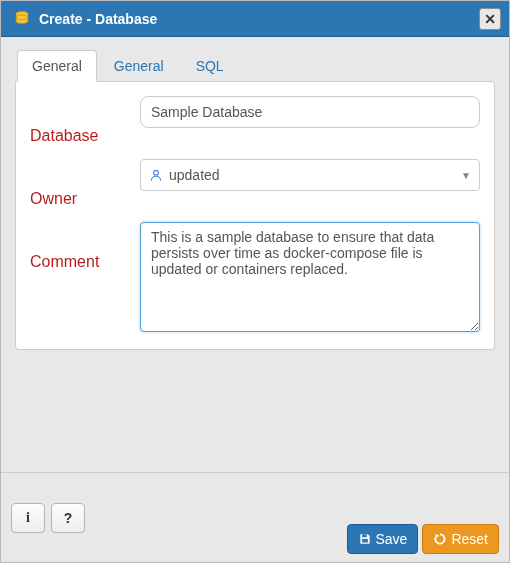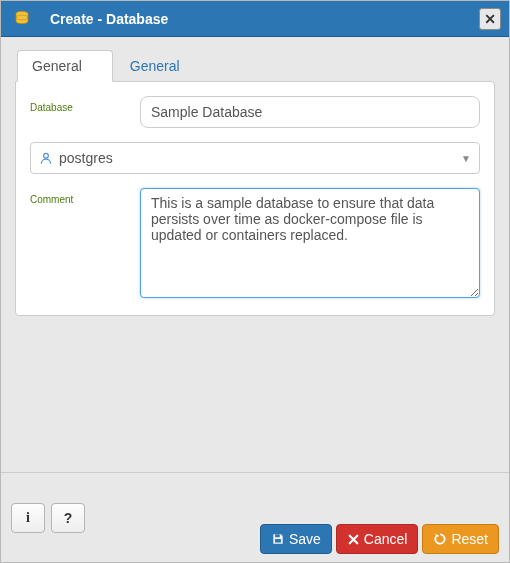--- a/index.html
+++ b/index.html
@@ -21,21 +21,20 @@
   flex-direction: column;
 }
 .titlebar {
   background: #2c76b4;
   color: #fff;
   height: 36px;
   display: flex;
   align-items: center;
   padding: 0 8px 0 12px;
   border-bottom: 1px solid #1f5a8d;
-  gap: 11px;
 }
 .titlebar .db-icon {
   width: 18px; height: 18px;
   margin-right: 8px;
 }
 .title-text {
   flex: 1;
   font-weight: bold;
   font-size: 14px;
 }
@@ -57,21 +56,21 @@
   flex-direction: column;
   background: #e8e8e8;
   padding: 12px 14px 0 14px;
 }
 .tabs {
   display: flex;
   gap: 2px;
   padding-left: 2px;
 }
 .tab {
-  padding: 7px 30px 7px 14px;
+  padding: 7px 14px 7px 14px;
   font-size: 14px;
   cursor: pointer;
   color: #2c76b4;
   border: 1px solid transparent;
   border-bottom: none;
   position: relative;
   top: 1px;
 }
 .tab.active {
   background: #fff;
@@ -89,22 +88,23 @@
 }
 .form-row {
   display: flex;
   align-items: flex-start;
   margin-bottom: 14px;
 }
 .form-row:last-child { margin-bottom: 0; }
 .form-label {
   width: 110px;
   padding-top: 6px;
-  color: #4d7c0f;
-  font-size: 10px;
+  color: #b91c1c;
+  font-size: 16px;
+  margin-top: 25px;
 }
 .form-control {
   flex: 1;
 }
 .text-input {
   width: 100%;
   height: 32px;
   padding: 4px 10px;
   border: 1px solid #ccc;
   border-radius: 8px;
@@ -208,39 +208,41 @@
     <span class="title-text">Create - Database</span>
     <div class="close-btn">
       <span>✕</span>
     </div>
   </div>
 
   <div class="content">
     <div class="tabs">
       <div class="tab active">General</div>
       <div class="tab">General</div>
+      <div class="tab">SQL</div>
     </div>
 
     <div class="panel">
       <div class="form-row">
         <div class="form-label">Database</div>
         <div class="form-control">
           <input type="text" class="text-input" value="Sample Database" style="">
         </div>
       </div>
       <div class="form-row">
+        <div class="form-label">Owner</div>
         <div class="form-control">
           <div class="select-wrap">
             <span class="user-icon">
               <svg viewBox="0 0 24 24" width="14" height="14">
                 <circle cx="12" cy="8" r="4" fill="none" stroke="#4a90d9" stroke-width="2"></circle>
                 <path d="M4 22 c0-5 4-8 8-8 s8 3 8 8" fill="none" stroke="#4a90d9" stroke-width="2"></path>
               </svg>
             </span>
-            <span class="select-value">postgres</span>
+            <span class="select-value">updated</span>
             <span class="select-caret">▼</span>
           </div>
         </div>
       </div>
       <div class="form-row">
         <div class="form-label">Comment</div>
         <div class="form-control">
           <textarea class="textarea" style="">This is a sample database to ensure that data persists over time as docker-compose file is updated or containers replaced.</textarea>
         </div>
       </div>
@@ -260,26 +262,20 @@
     </div>
     <div class="footer-right">
       <button class="btn btn-primary">
         <svg viewBox="0 0 24 24" width="14" height="14">
           <path d="M4 4 h13 l3 3 v13 h-16 z" fill="#fff" opacity="0.95"></path>
           <rect x="7" y="4" width="8" height="5" fill="#2c76b4"></rect>
           <rect x="7" y="12" width="10" height="6" fill="#2c76b4"></rect>
         </svg>
         <span class="btn-label">Save</span>
       </button>
-      <button class="btn btn-danger">
-        <svg viewBox="0 0 24 24" width="13" height="13">
-          <path d="M5 5 L19 19 M19 5 L5 19" stroke="#fff" stroke-width="4" stroke-linecap="round"></path>
-        </svg>
-        <span class="btn-label">Cancel</span>
-      </button>
       <button class="btn btn-warning">
         <svg viewBox="0 0 24 24" width="14" height="14">
           <path d="M12 4 a8 8 0 1 1 -7 4" fill="none" stroke="#fff" stroke-width="3"></path>
           <path d="M4 3 l1 6 l6 -2 z" fill="#fff"></path>
         </svg>
         <span class="btn-label">Reset</span>
       </button>
     </div>
   </div>
 

